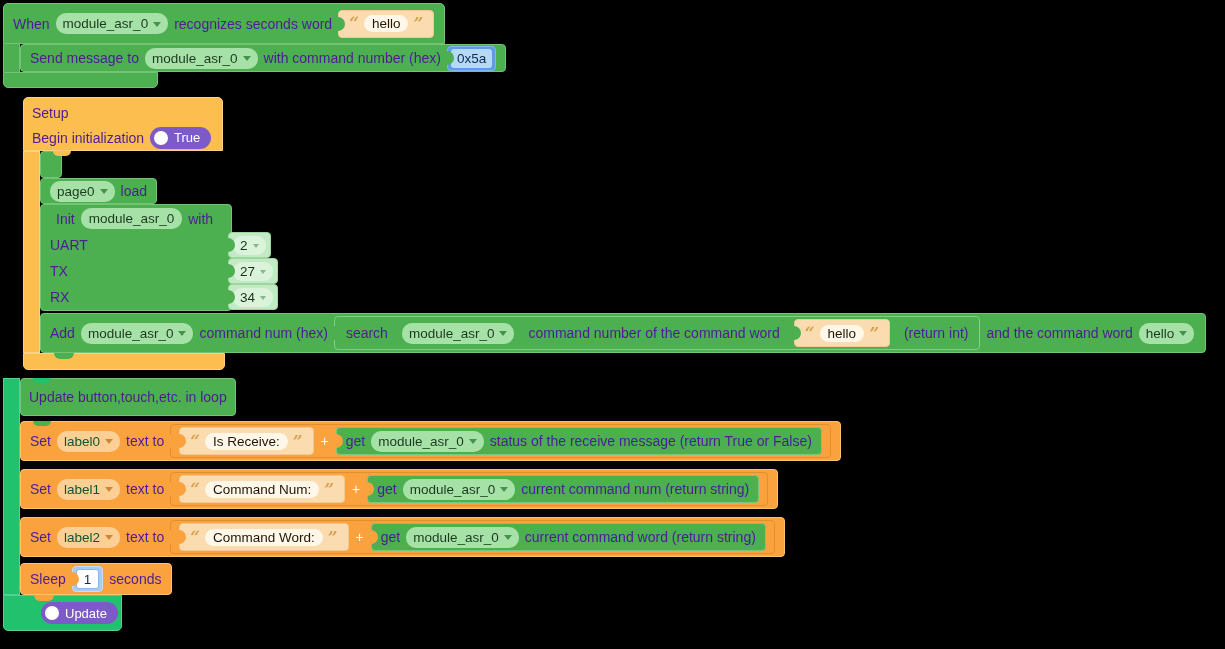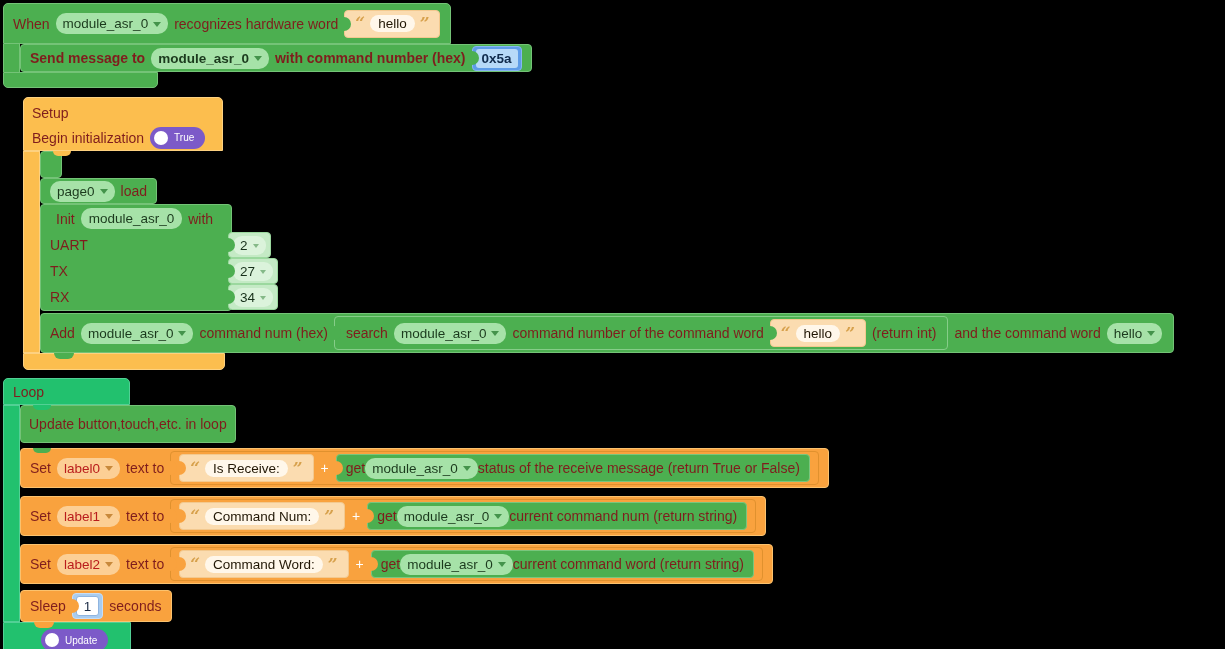--- a/index.html
+++ b/index.html
@@ -1,21 +1,21 @@
 <!DOCTYPE html>
 <html><head>
 <meta charset="utf-8">
 <style>
   *{box-sizing:border-box;margin:0;padding:0}
   html,body{background:#000;}
   body{width:1225px;height:649px;position:relative;font-family:"Liberation Sans",sans-serif;}
   .ws{position:absolute;inset:0;width:1225px;height:649px;background:#000;overflow:hidden;}
 
   .cblock{position:absolute;}
-  .lbl{color:#7f1d1d;font-size:14px;white-space:nowrap;}
+  .lbl{color:#4c1d95;font-size:14px;white-space:nowrap;}
 
   
   .green{background:#4CAF50;border:1px solid #74C377;}
   .teal{background:#22C16E;border:1px solid #52D095;}
   .sorange{background:#FCBE4E;border:1px solid #FDD180;}
   .oorange{background:#F9A23E;border:1px solid #FBC26E;}
 
   .hdr{display:flex;align-items:center;gap:6px;border-radius:5px 5px 0 0;}
   .when-hdr{height:41px;padding:0 10px 0 9px;width:fit-content;}
   .loop-hdr{height:27px;width:127px;padding:0 0 0 9px;}
@@ -23,49 +23,49 @@
   .hrow{height:25px;display:flex;align-items:center;gap:6px;}
 
   .body{display:flex;align-items:stretch;}
   .spine{flex:0 0 17px;width:17px;}
   .spine.green{border-top:none;border-bottom:none;}
   .children{display:flex;flex-direction:column;align-items:flex-start;}
 
   .footer{position:relative;border-radius:0 0 5px 5px;}
   .when-ftr{width:155px;height:16px;}
   .setup-ftr{width:202px;height:17px;}
-  .loop-ftr{width:128px;height:36px;padding:6px 0 0 37px;}
+  .loop-ftr{width:119px;height:36px;padding:6px 0 0 37px;}
   .tab{position:absolute;top:-1px;left:30px;width:20px;height:6px;border-radius:0 0 7px 7px;display:block;}
   .tab.gtab{background:#4CAF50;}
   .tab.otab{background:#F9A23E;}
 
   .stmt{position:relative;display:flex;align-items:center;gap:6px;white-space:nowrap;border-radius:4px;}
   .notch{position:absolute;top:-1px;left:12px;width:18px;height:5px;border-radius:0 0 6px 6px;display:block;}
   .notch.orangen{background:#FCBE4E;}
   .notch.tealn{background:#22C16E;}
   .notch.greenn{background:#4CAF50;}
 
-  .send{height:28px;padding:0 9px;font-weight:bold;}
+  .send{height:28px;padding:0 9px;}
   .inithw{height:27px;padding:0 10px;}
   .pageload{height:26px;padding:0 9px;}
   .addrow{height:40px;padding:0 11px 0 9px;margin-top:2px;}
   .updhw{height:38px;padding:0 8px;}
   .setrow{height:40px;padding:0 9px;}
   .sleeprow{height:32px;padding:0 10px 0 9px;margin-top:6px;}
   .mt5{margin-top:5px;} .mt8{margin-top:8px;}
 
   
   .imblock{width:192px;border-radius:4px;}
   .imrow{position:relative;height:26px;display:flex;align-items:center;gap:6px;padding:0 9px;}
   .imrow.first{height:27px;margin-left:6px;}
 
   
   .dd{height:21px;border-radius:10px;padding:0 7px;display:inline-flex;align-items:center;gap:5px;font-size:13.5px;white-space:nowrap;}
   .gdd{background:#A6E2A8;color:#1B3A1D;}
-  .tdd{background:#FCCF95;color:#b91c1c;}
+  .tdd{background:#FCCF95;color:#14532d;}
   .gfield{height:21px;border-radius:10px;padding:0 8px;display:inline-flex;align-items:center;background:#A6E2A8;color:#1B3A1D;font-size:13.5px;}
   .arr{width:0;height:0;border-left:4px solid transparent;border-right:4px solid transparent;border-top:5px solid #44934B;margin-top:1px;display:inline-block;}
   .tdd .arr{border-top-color:#C8893B;}
   .chip .arr{border-top-color:#85B988;border-left-width:3px;border-right-width:3px;border-top-width:4px;}
 
   
   .socket{position:relative;}
   .socket::before{content:"";position:absolute;left:-1px;top:50%;margin-top:-7px;width:7px;height:14px;background:var(--socket,#4CAF50);border-radius:0 8px 8px 0;z-index:2;}
 
   
@@ -78,47 +78,47 @@
   
   .num{height:25px;border-radius:4px;background:#5E9CE8;border:1px solid #86B6F2;display:inline-flex;align-items:center;padding:2px 3px;}
   .numf{background:#B7D9F8;border-radius:3px;padding:0 6px;height:19px;line-height:19px;font-size:13.5px;color:#102A4C;}
 
   
   .chip{position:absolute;left:187px;top:0;height:26px;border-radius:4px;background:#C4EAC5;border:1px solid #9BD89E;display:inline-flex;align-items:center;padding:2px 4px;}
   .chipp{background:#DBF3DB;border-radius:9px;height:19px;display:inline-flex;align-items:center;gap:5px;padding:0 7px;}
   .chipt{font-size:13.5px;color:#17301a;}
 
   
-  .search{height:34px;display:inline-flex;align-items:center;gap:6px;padding:0 11px;background:#4CAF50;border:1px solid #86CD89;border-radius:4px;}
+  .search{height:34px;display:inline-flex;align-items:center;gap:14px;padding:0 11px;background:#4CAF50;border:1px solid #86CD89;border-radius:4px;}
   .join{height:34px;display:inline-flex;align-items:center;gap:7px;padding:0 8px;background:#F9A23E;border:1px solid #E0912E;border-radius:4px;}
   .plus{color:#fff;font-size:14px;}
-  .get{height:28px;display:inline-flex;align-items:center;gap:0;padding:0 9px;background:#4CAF50;border:1px solid #79C67D;border-radius:4px;}
+  .get{height:28px;display:inline-flex;align-items:center;gap:6px;padding:0 9px;background:#4CAF50;border:1px solid #79C67D;border-radius:4px;}
 
   
   .bluechip{height:26px;border-radius:4px;background:#A8CCF0;border:1px solid #C6DEF8;display:inline-flex;align-items:center;padding:2px 3px;}
   .bluef{background:#FFFFFF;border:1px solid #8FB4DF;border-radius:3px;padding:0 7px;height:20px;line-height:19px;font-size:13.5px;color:#1B2B45;}
 
   
   .pill{height:22px;border-radius:11px;background:#7C5AC8;display:inline-flex;align-items:center;gap:6px;padding:0 11px 0 4px;}
   .dot{width:14px;height:14px;border-radius:50%;background:#fff;display:inline-block;}
-  .pillt{color:#fff;font-size:10px;}
+  .pillt{color:#fff;font-size:13px;}
 </style>
 </head>
 <body>
 
 <div class="ws">
 
   <div class="cblock" style="left:3px;top:3px;">
     <div class="hdr green when-hdr">
       <span class="lbl">When</span>
       <span class="dd gdd">
         <span>module_asr_0</span>
         <i class="arr"></i>
       </span>
-      <span class="lbl">recognizes hardware word</span>
+      <span class="lbl">recognizes seconds word</span>
       <span class="str socket" style="--socket:#4CAF50;">
         <i class="q qo"></i>
         <span class="fld">hello</span>
         <i class="q qc"></i>
       </span>
     </div>
     <div class="body">
       <div class="spine green"></div>
       <div class="children">
         <div class="stmt green send">
@@ -225,23 +225,20 @@
           </span>
         </div>
       </div>
     </div>
     <div class="footer sorange setup-ftr">
       <i class="tab gtab"></i>
     </div>
   </div>
 
   <div class="cblock" style="left:3px;top:378px;">
-    <div class="hdr teal loop-hdr">
-      <span class="lbl">Loop</span>
-    </div>
     <div class="body">
       <div class="spine teal"></div>
       <div class="children">
         <div class="stmt green updhw">
           <i class="notch tealn"></i>
           <span class="lbl">Update button,touch,etc. in loop</span>
         </div>
 
         <div class="stmt oorange setrow mt5">
           <i class="notch greenn"></i>

